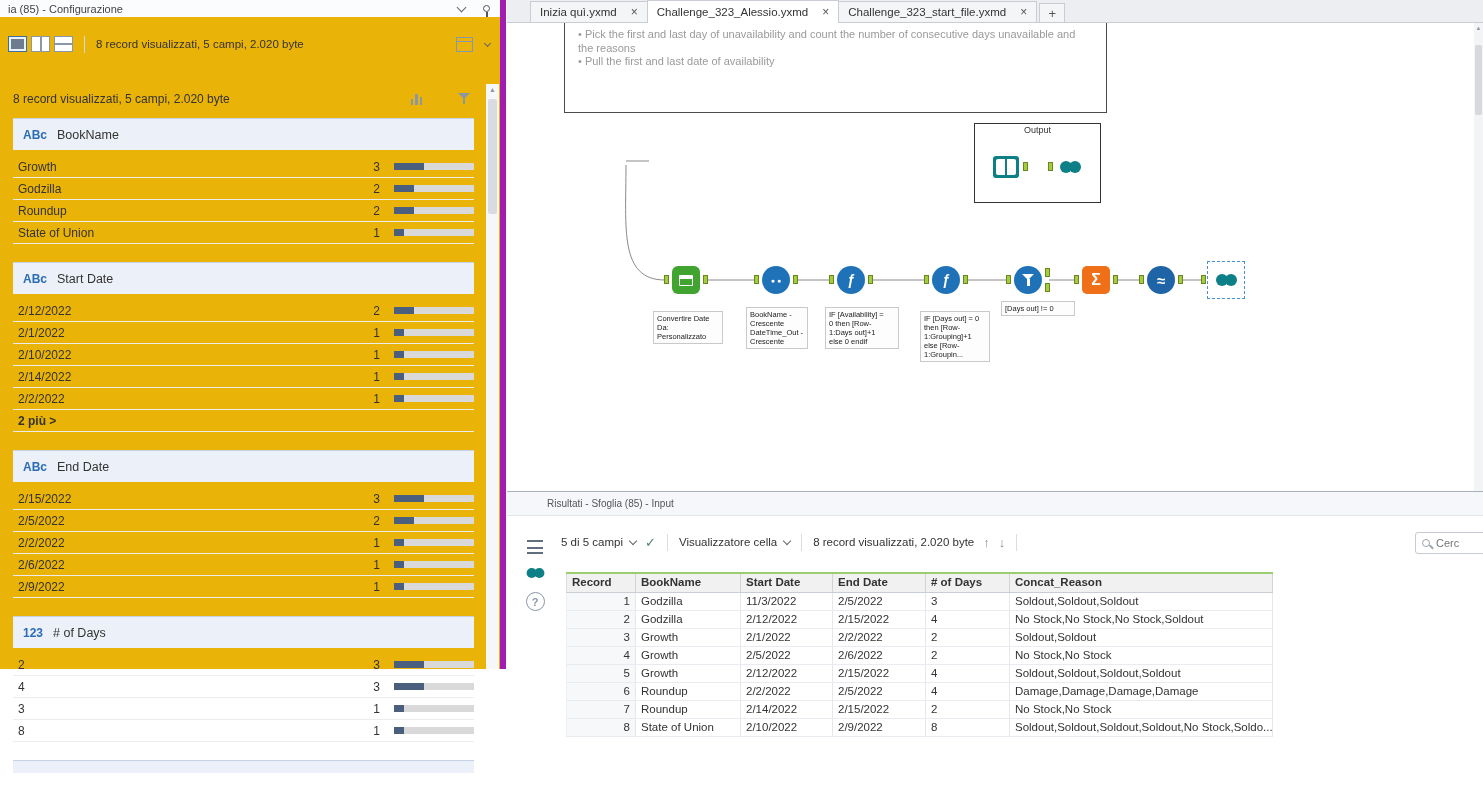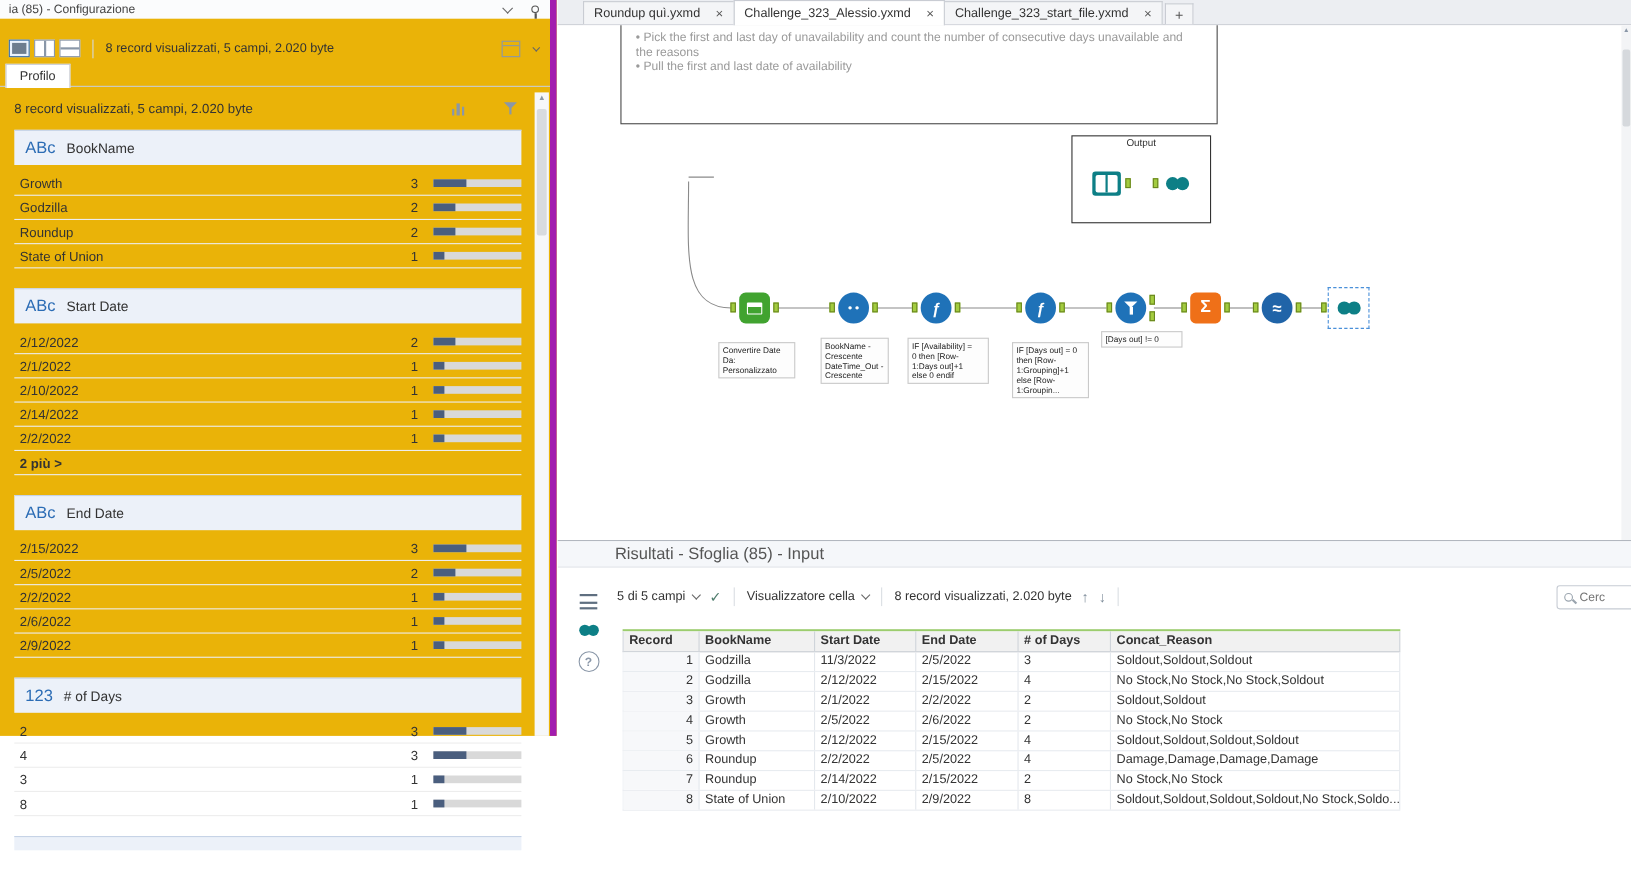--- a/index.html
+++ b/index.html
@@ -29,21 +29,21 @@
 .prof-head{position:absolute;top:88px;left:13px;right:26px;height:22px;display:flex;align-items:center}
 .prof-head .txt{flex:1;font-size:12px}
 .bars-ic{display:flex;align-items:flex-end;gap:2px;height:12px;margin-right:36px}
 .bars-ic i{width:2.5px;background:#8a97a8;display:block}
 .funnel-ic{position:relative;width:14px;height:14px;margin-right:2px}
 .funnel-ic::before{content:"";position:absolute;left:0;top:1px;border-left:6px solid transparent;border-right:6px solid transparent;border-top:6px solid #8a97a8}
 .funnel-ic::after{content:"";position:absolute;left:5px;top:6px;width:2px;height:6px;background:#8a97a8}
 .psecs{position:absolute;top:118px;left:13px;right:26px}
 .psec{margin-bottom:18px}
 .psec-h{height:32px;background:#ecf1f9;border-top:1px solid #c6d3e6;display:flex;align-items:center;padding-left:10px;gap:10px;margin-bottom:6px}
-.ficon{color:#2b6cb5;font-size:15px;font-weight:normal}
+.ficon{color:#2b6cb5;font-size:12px;font-weight:bold}
 .psec-t{font-size:12.5px;color:#333}
 .prow{height:22px;display:flex;align-items:center;border-bottom:1px solid #ededed;padding-left:5px}
 .pv{flex:1;font-size:12px;white-space:nowrap;overflow:hidden}
 .pc{width:28px;text-align:right;font-size:12px;margin-right:14px}
 .pbar{width:80px;height:7px;background:#d9d9d9;position:relative}
 .pfill{position:absolute;left:0;top:0;bottom:0;background:#4a5e7e}
 .prow.more .pv{font-weight:bold}
 .sec-stub{height:13px;background:#ecf1f9;border-top:1px solid #c6d3e6}
 .cfg-scroll{position:absolute;top:84px;right:1px;bottom:0;width:13px;background:#f6f7f9}
 .cfg-scroll .up{height:12px;color:#8a97a8;font-size:7px;text-align:center;line-height:12px}
@@ -94,21 +94,21 @@
 .a-outF{right:-7px;bottom:3px}
 .sel-box{position:absolute;left:700px;top:238px;width:38px;height:38px;border:1px dashed #4a90d9;background:#fff;display:flex;align-items:center;justify-content:center}
 .ctool{position:absolute;width:30px;height:26px;display:flex;align-items:center;justify-content:center}
 .ann{position:absolute;background:#fdfdfd;border:1px solid #c9c9c9;font-size:7.5px;line-height:9px;padding:2px 3px;color:#222;white-space:pre-line}
 .cv-scroll{position:absolute;right:0;top:0;width:9px;bottom:0;background:#f3f4f6}
 .cv-scroll .up{color:#8a97a8;font-size:6px;text-align:center;line-height:10px}
 .cv-scroll .thumb{position:absolute;left:1px;right:1px;top:22px;height:70px;background:#d6d9dd;border-radius:2px}
 
 
 .results{position:absolute;left:507px;top:491px;width:976px;height:312px;background:#fff;border-top:1px solid #aab0b8;overflow:hidden}
-.res-title{height:24px;background:#f5f7fa;border-bottom:1px solid #e3e6ea;display:flex;align-items:center;padding-left:52px;font-size:15px;color:#555}
+.res-title{height:24px;background:#f5f7fa;border-bottom:1px solid #e3e6ea;display:flex;align-items:center;padding-left:40px;font-size:10px;color:#555}
 .res-strip{position:absolute;left:16px;top:48px;width:24px;display:flex;flex-direction:column;align-items:center;gap:13px}
 .rows-ic{width:16px;height:14px;border-top:2px solid #5f6f80;border-bottom:2px solid #5f6f80;position:relative}
 .rows-ic::after{content:"";position:absolute;left:0;right:0;top:5px;height:2px;background:#5f6f80}
 .binoc-s{transform:scale(.85)}
 .help-ic{width:19px;height:19px;border-radius:50%;border:1.5px solid #8a97a8;color:#8a97a8;font-size:11px;display:flex;align-items:center;justify-content:center;font-weight:bold}
 .help-ic::after{content:"?"}
 .res-toolbar{position:absolute;left:54px;top:36px;right:0;height:28px;display:flex;align-items:center;gap:9px;font-size:11.5px;color:#333}
 .ddown{display:flex;align-items:center;gap:7px}
 .chev-s{width:6px;height:6px;border-right:1.3px solid #666;border-bottom:1.3px solid #666;transform:rotate(45deg);margin-top:-3px}
 .check{color:#4f7d6d;font-size:13px}
@@ -139,25 +139,20 @@
   </div>
   <div class="cfg-toolbar">
     <span class="pane-ic one sel"></span>
     <span class="pane-ic v"></span>
     <span class="pane-ic h"></span>
     <span class="vsep"></span>
     <span class="cfg-sum">8 record visualizzati, 5 campi, 2.020 byte</span>
     <span class="win-ic"></span>
     <span class="win-chev"></span>
   </div>
-  <div class="cfg-tabrow">
-    <div class="cfg-tab">
-      <span>Profilo</span>
-    </div>
-  </div>
   <div class="prof-head">
     <span class="txt">8 record visualizzati, 5 campi, 2.020 byte</span>
     <span class="bars-ic">
         <i style="height:6px"></i>
         <i style="height:11px"></i>
         <i style="height:8px"></i>
       </span>
     <span class="funnel-ic"></span>
   </div>
   <div class="psecs">
@@ -317,21 +312,21 @@
       <div class="sec-stub"></div>
     </div>
   <div class="cfg-scroll">
     <div class="up">▲</div>
     <div class="thumb"></div>
   </div>
 </div>
 
 <div class="tabbar">
     <div class="dtab">
-      <span>Roundup quì.yxmd</span>
+      <span>Inizia quì.yxmd</span>
       <span class="x">×</span>
     </div>
     <div class="dtab active">
       <span>Challenge_323_Alessio.yxmd</span>
       <span class="x">×</span>
     </div>
     <div class="dtab">
       <span>Challenge_323_start_file.yxmd</span>
       <span class="x">×</span>
     </div>

